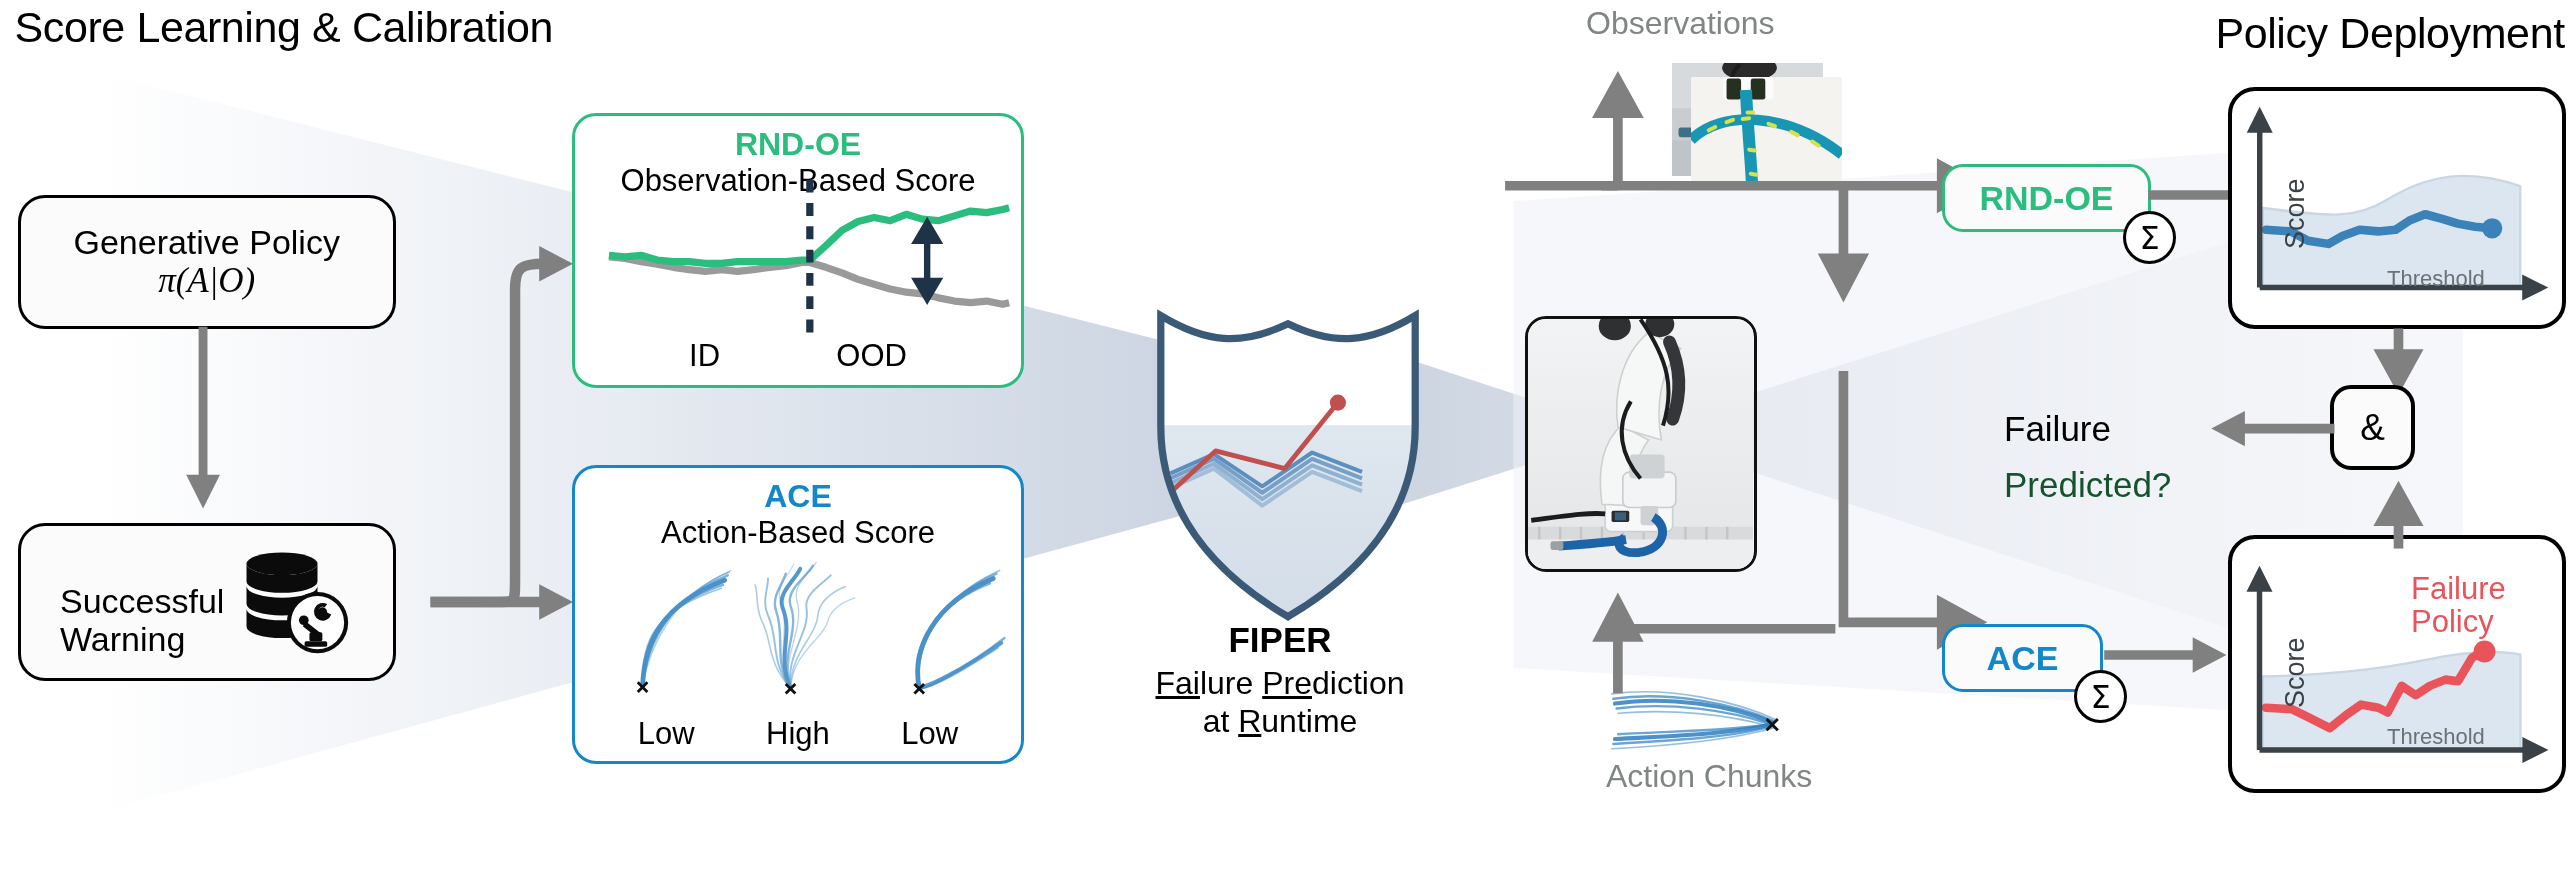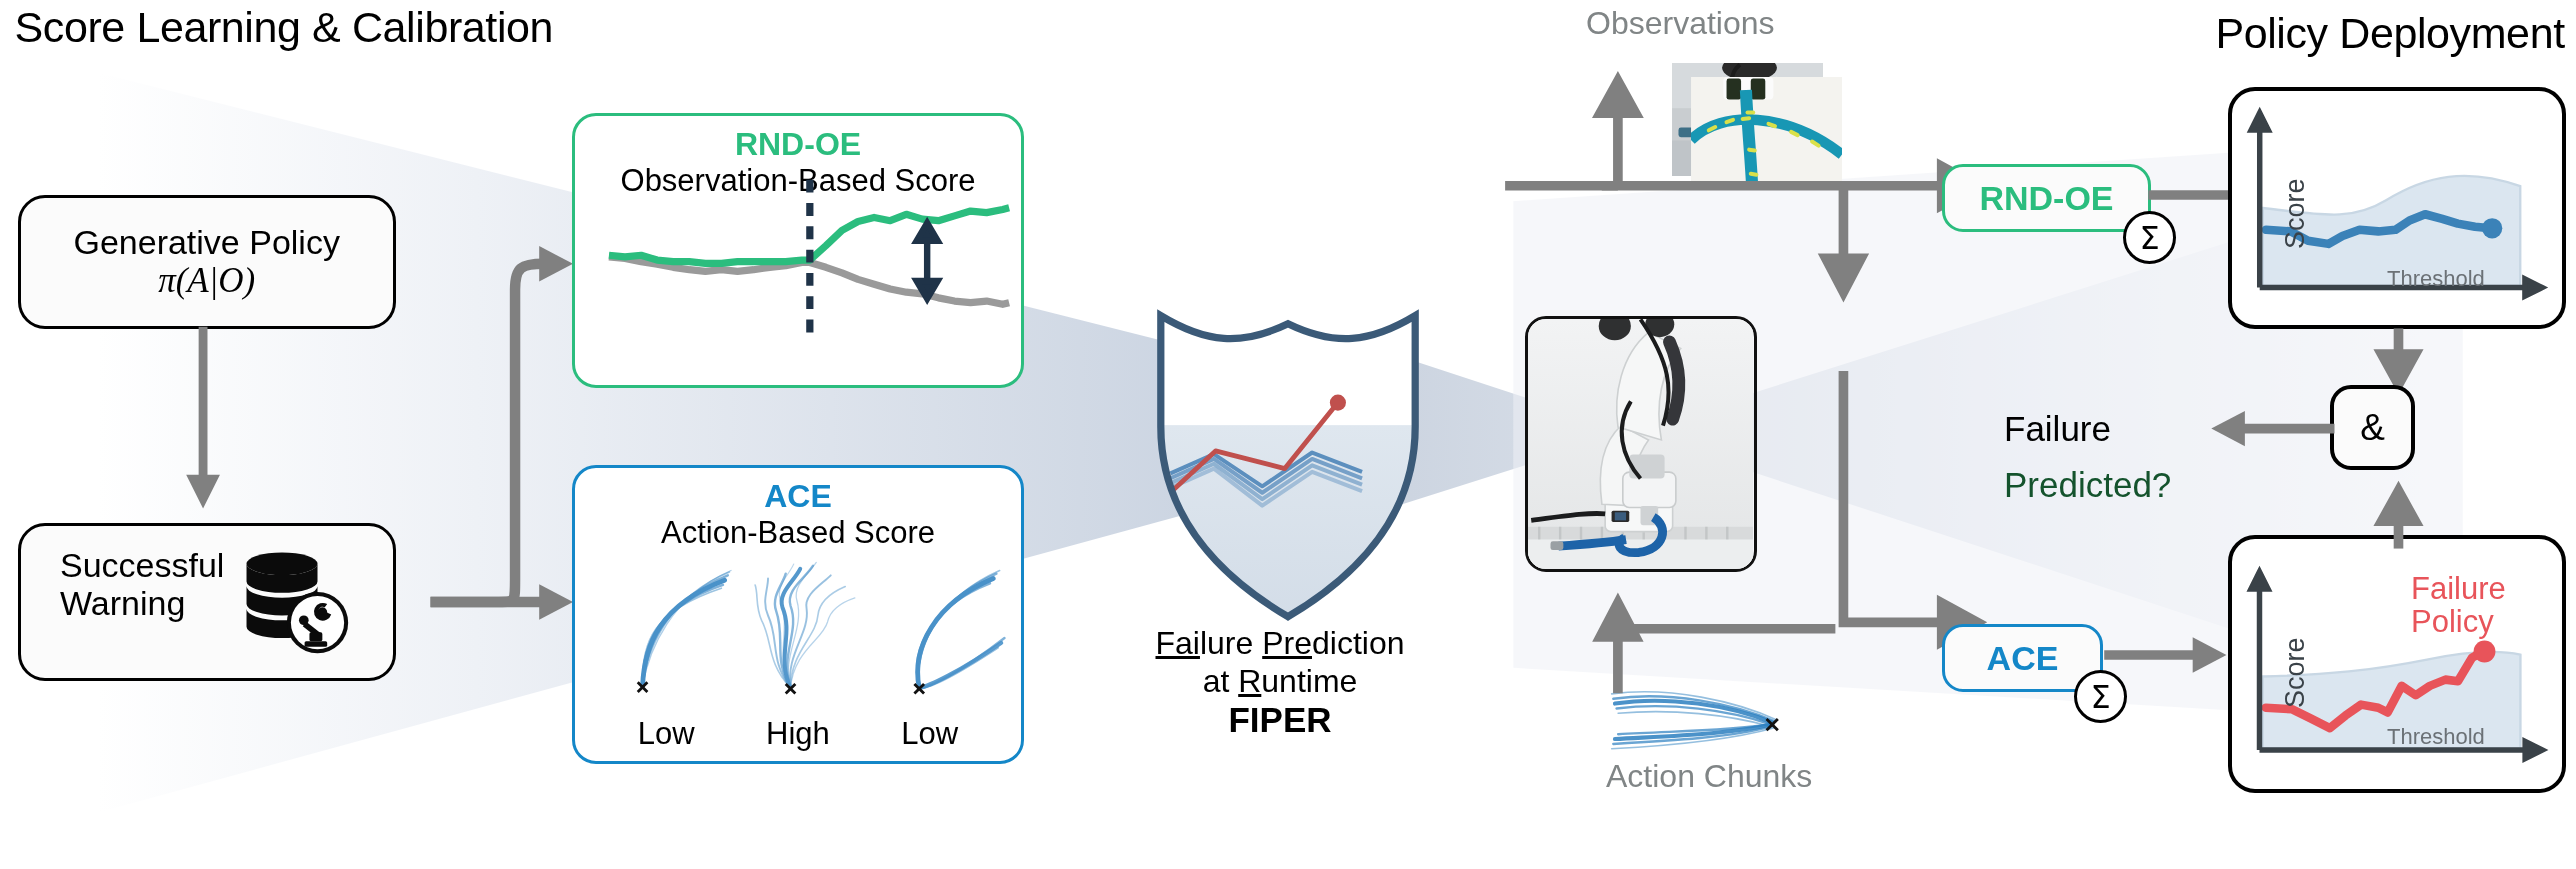--- a/index.html
+++ b/index.html
@@ -125,21 +125,21 @@
     <div class="line">Generative Policy</div>
     <div class="line" style="font-family:'Liberation Serif',serif; font-style:italic; font-size:35px;">π(A|O)</div>
   </div>
 
   <svg class="abs" style="left:161px; top:322px; width:97px; height:201px;" viewBox="0 0 120 250" width="97" height="201">
     <line x1="52" y1="6" x2="52" y2="196" stroke="#808080" stroke-width="11"></line>
     <polygon points="52,232 31,190 73,190" fill="#808080"></polygon>
   </svg>
 
   <div class="box" style="left:17.7px; top:523px; width:378px; height:158px;">
-    <div style="display:flex; align-items:flex-start; gap:8px;">
+    <div style="display:flex; align-items:flex-end; gap:8px;">
       <div style="text-align:left;">
         <div class="line">Successful</div>
         <div class="line">Warning</div>
       </div>
 
       <svg width="121" height="113" viewBox="0 0 150 140">
         <ellipse cx="62" cy="22" rx="44" ry="14" fill="#0b0b0b"></ellipse>
         <path d="M18 22 v22 a44 14 0 0 0 88 0 V22 a44 14 0 0 1 -88 0 Z" fill="#0b0b0b"></path>
         <path d="M18 50 v22 a44 14 0 0 0 88 0 V50 a44 14 0 0 1 -88 0 Z" fill="#0b0b0b"></path>
         <path d="M18 78 v22 a44 14 0 0 0 88 0 V78 a44 14 0 0 1 -88 0 Z" fill="#0b0b0b"></path>
@@ -176,20 +176,24 @@
 
         <line x1="292" y1="-24" x2="292" y2="168" stroke="#1f3348" stroke-width="9" stroke-dasharray="16 13"></line>
 
         <g stroke="#1f3348" stroke-width="8" fill="#1f3348">
           <line x1="438" y1="44" x2="438" y2="110"></line>
           <polygon points="438,30 425,52 451,52"></polygon>
           <polygon points="438,124 425,102 451,102"></polygon>
         </g>
       </svg>
     </div>
+    <div class="sp-foot" style="padding:3.2px 56px 0 56px;">
+      <span>ID</span>
+      <span>OOD</span>
+    </div>
   </div>
 
   <div class="score-panel blue" style="left:572px; top:465px; width:452px; height:299px;">
     <div class="sp-title blue">ACE</div>
     <div class="sp-sub">Action-Based Score</div>
     <div class="sp-body" style="height:158px;">
       <svg style="position:absolute;left:0;top:0;width:452px;height:158px;" viewBox="0 0 562 196">
         <g stroke="#2b7fc0" fill="none" stroke-linecap="round">
 
           <g opacity="0.85">
@@ -260,22 +264,22 @@
         <polyline points="24,226 78,202 138,248 200,206 262,230" opacity="0.45"></polyline>
       </g>
 
       <polyline points="28,228 80,180 166,202 232,120" fill="none" stroke="#c0504d" stroke-width="6" stroke-linejoin="round"></polyline>
       <circle cx="232" cy="120" r="10" fill="#c0504d"></circle>
     </g>
     <path d="M12 12 L12 150 C12 266 92 340 170 386 C248 340 328 266 328 150 L328 12 C272 46 228 50 170 22 C112 50 68 46 12 12 Z" fill="none" stroke="#3b5a78" stroke-width="9"></path>
   </svg>
 
   <div id="fiper-caption">
+    <div id="fiper-name">FIPER</div>
     <div id="fiper-sub"><span class="u">Fai</span>lure <span class="u">Pre</span>diction<br>at <span class="u">R</span>untime</div>
-    <div id="fiper-name">FIPER</div>
   </div>
 
   <div class="grey-caption" style="left:1586px; top:4.8px;">Observations</div>
 
   <div class="photo" style="left:1672px; top:63px; width:151px; height:113px;">
     <svg width="151" height="113" viewBox="0 0 187 140">
       <rect width="187" height="140" fill="#c9cdd0"></rect>
       <rect x="0" y="0" width="187" height="56" fill="#d6dadd"></rect>
       <ellipse cx="96" cy="6" rx="34" ry="16" fill="#2a2a2a"></ellipse>
       <path d="M62 16 C 70 42 122 42 130 16 L126 54 C 120 66 72 66 66 54 Z" fill="#fafafa"></path>

